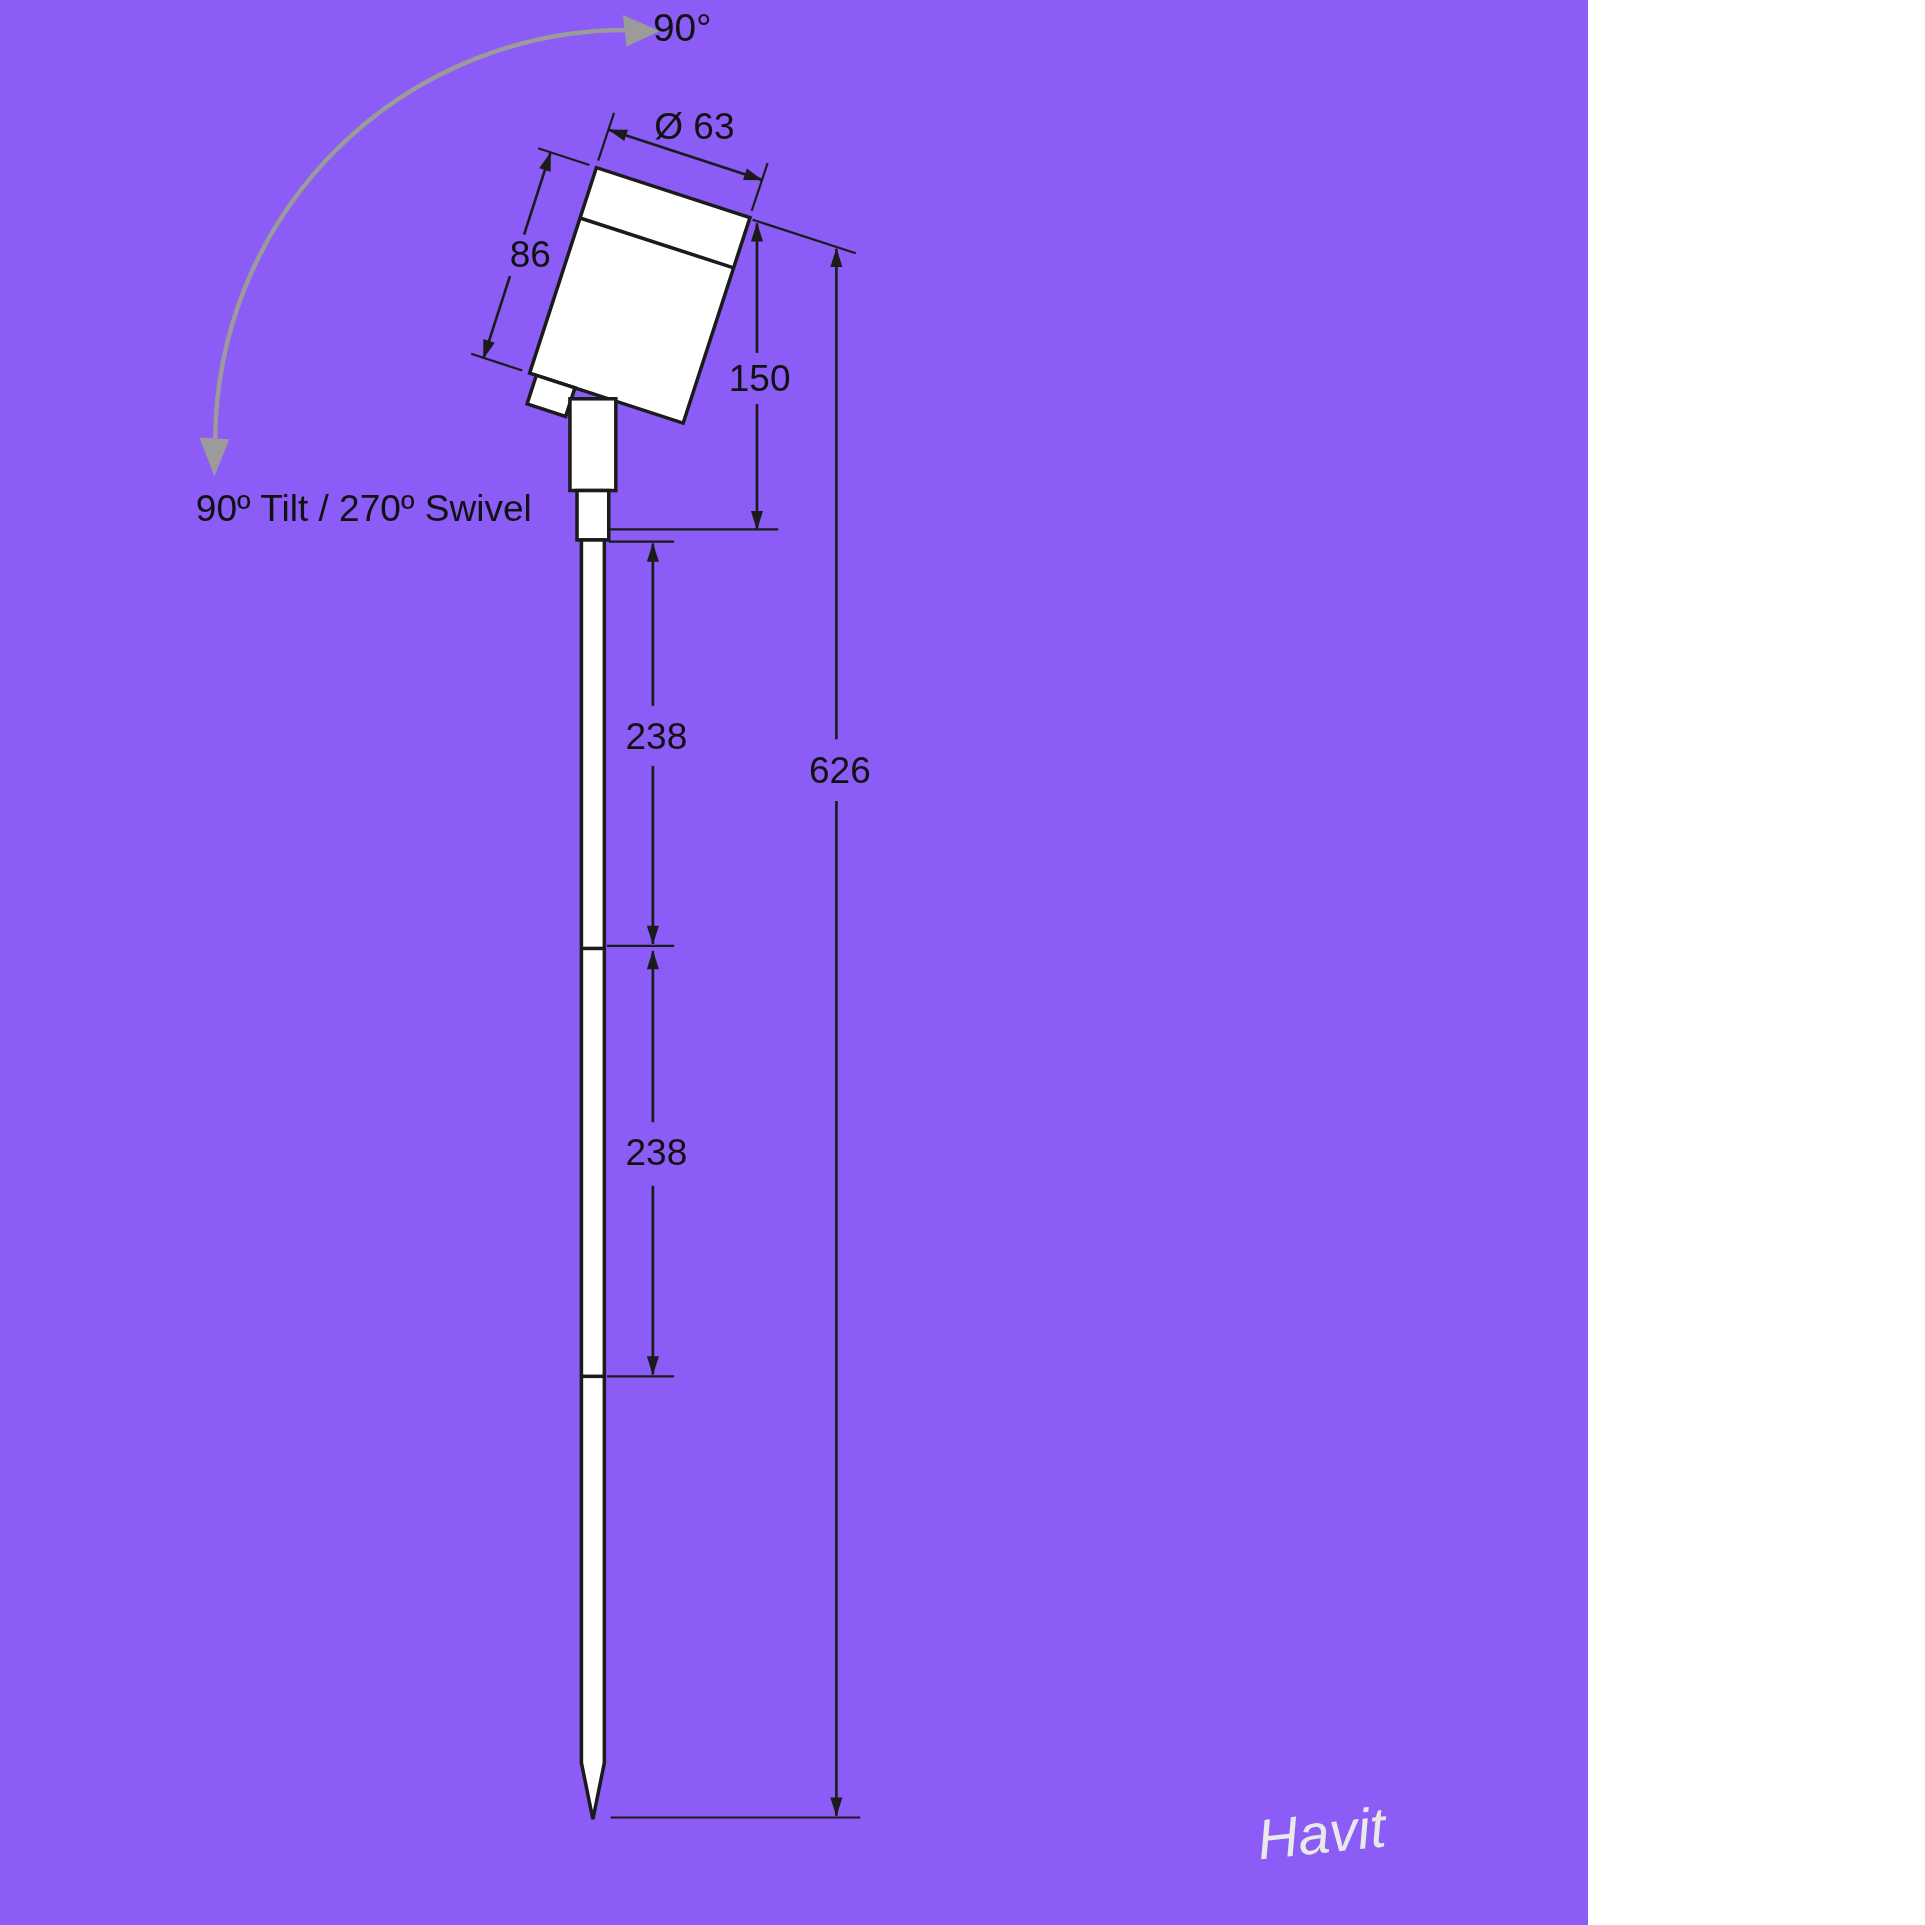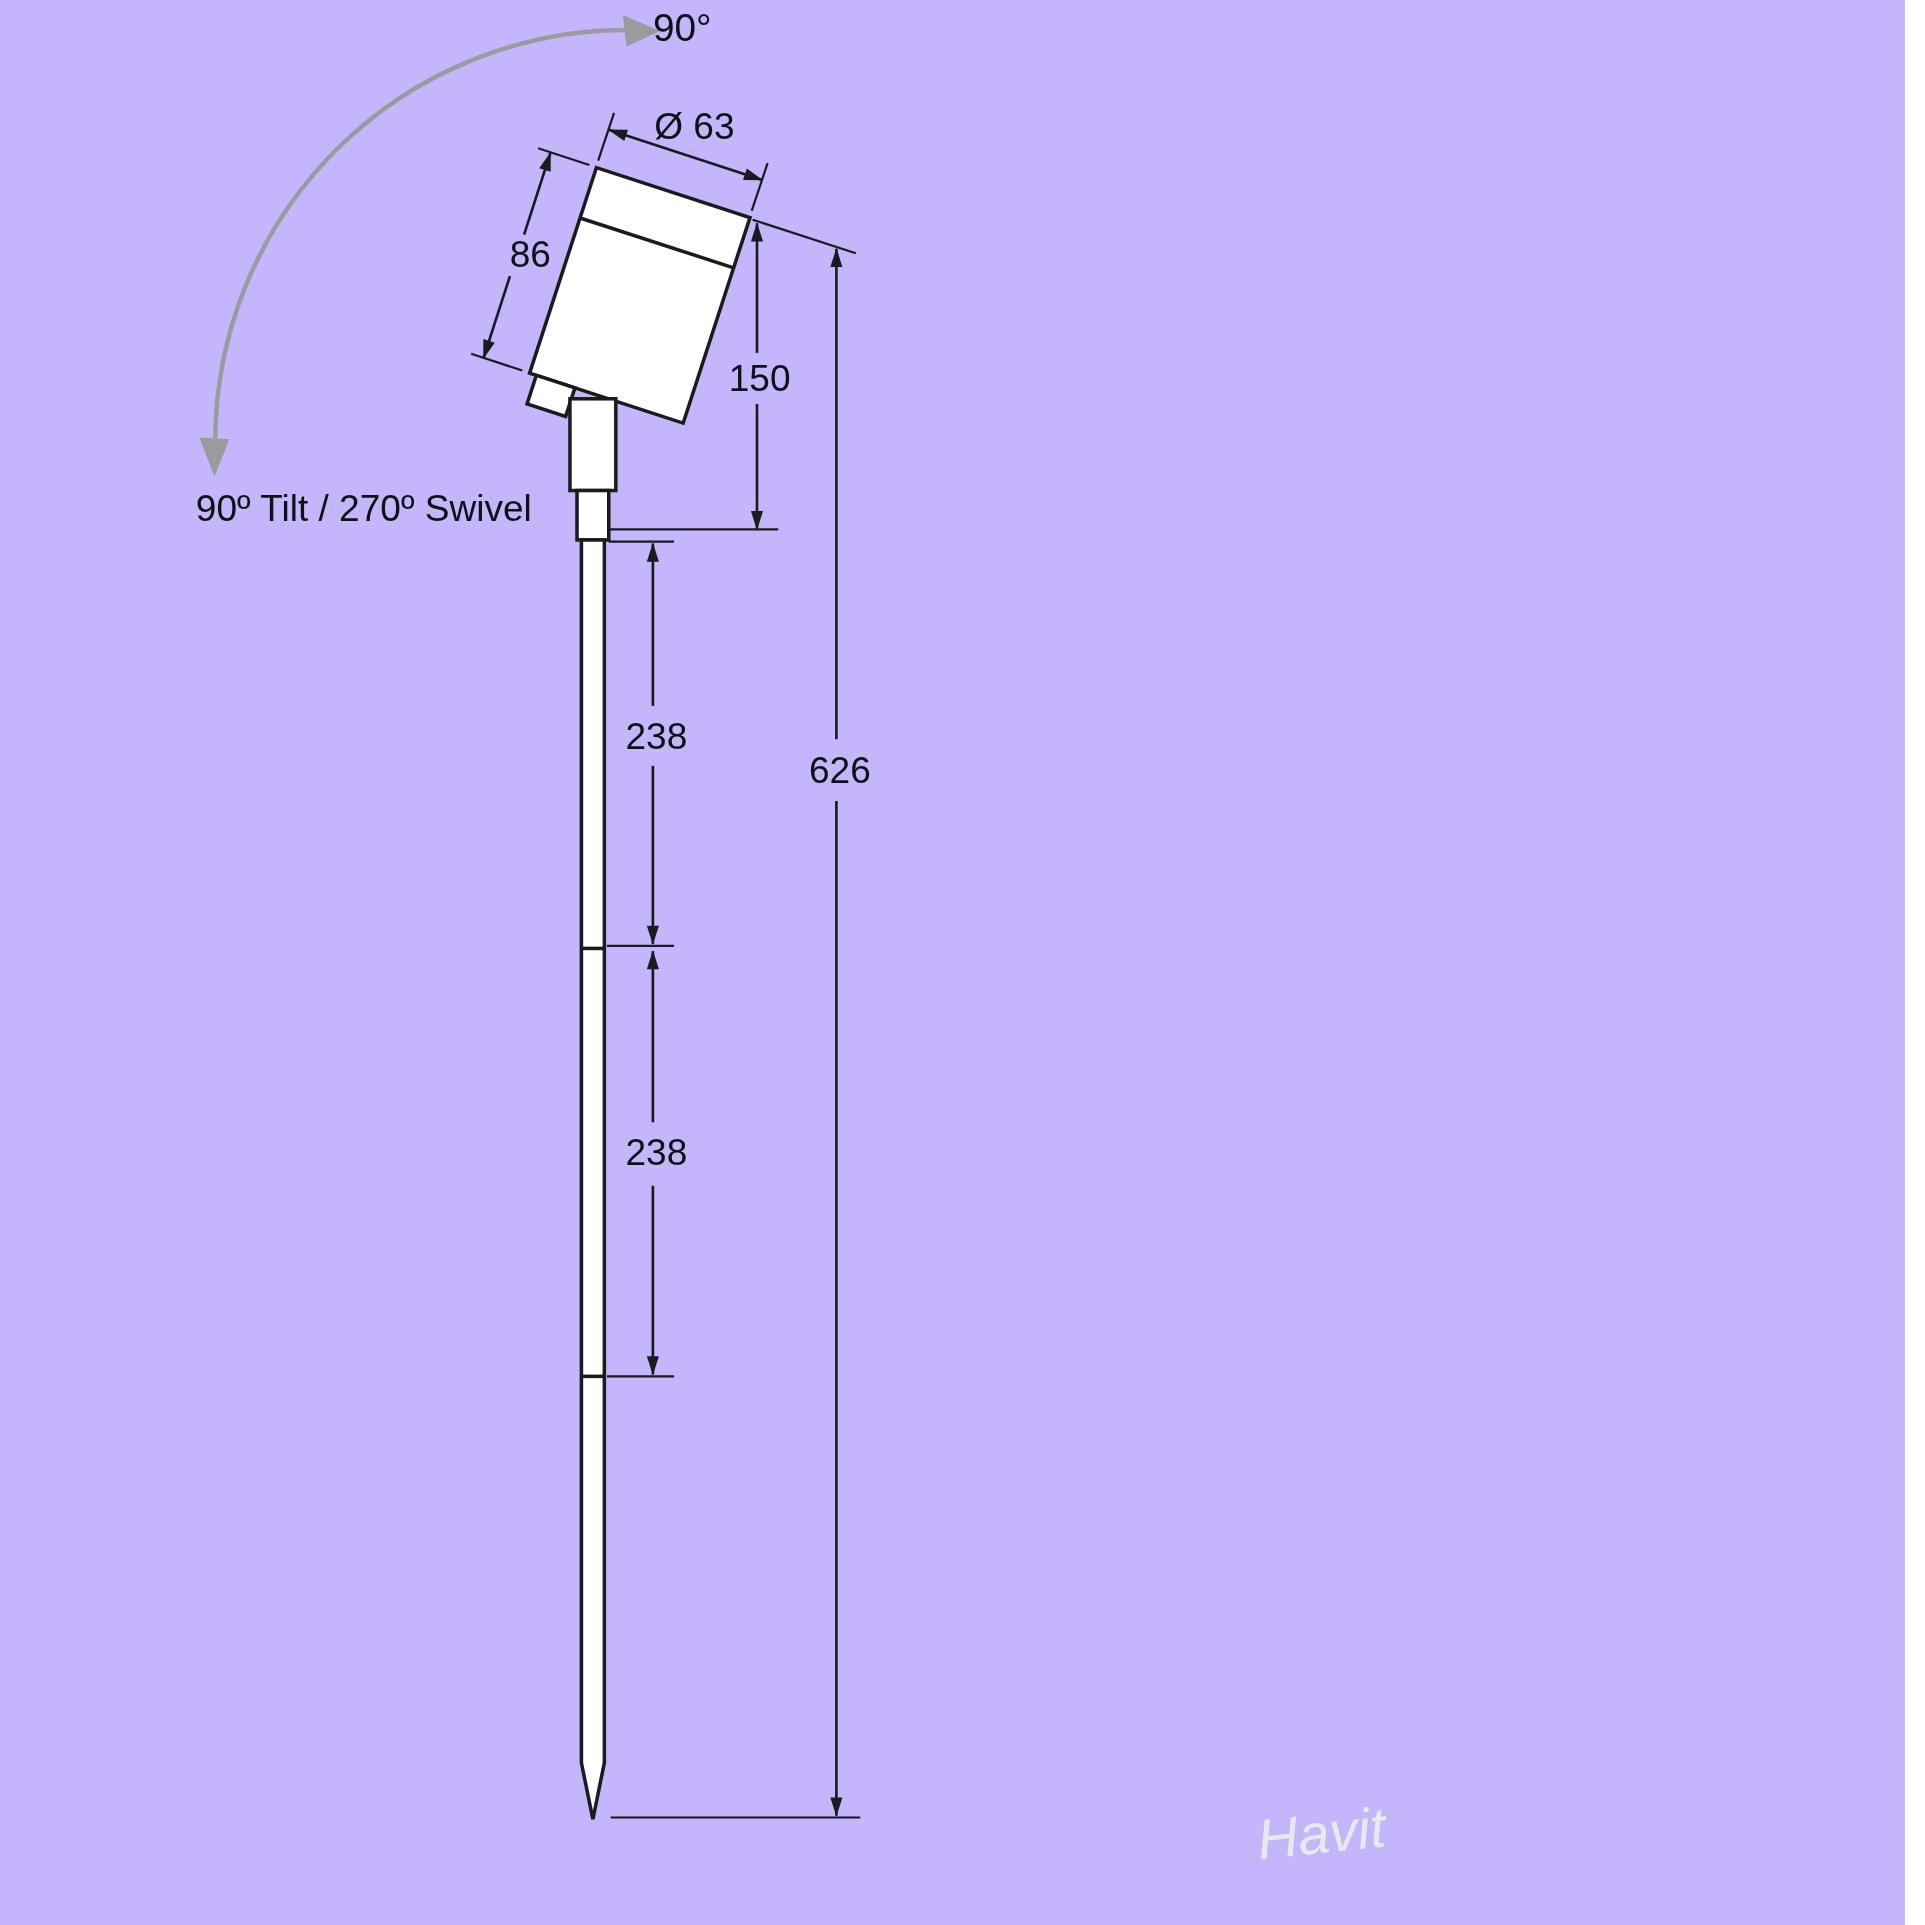--- a/index.html
+++ b/index.html
@@ -1,20 +1,20 @@
 <!DOCTYPE html>
 <html style="font-size:14px"><head>
 <meta charset="utf-8">
 <style>
   html, body { margin: 0; padding: 0; background: #ffffff; }
   .canvas {
     position: relative;
-    width: 1905px;
+    width: 1588px;
     height: 1926px;
-    background: #c4b5fd;
+    background: #8b5cf6;
     font-family: "Liberation Sans", sans-serif;
   }
   svg { display: block; }
   .outline { fill: #ffffff; stroke: #1b1b1b; stroke-width: 4; }
   .thin    { fill: none;    stroke: #1b1b1b; stroke-width: 4; }
   .dim     { fill: none;    stroke: #1b1b1b; stroke-width: 3; }
   .ext     { fill: none;    stroke: #1b1b1b; stroke-width: 2.5; }
   .arc     { fill: none;    stroke: #9b9b9b; stroke-width: 5; }
   .arcHead { fill: #9b9b9b; stroke: none; }
   text.dimlabel  { fill: #111111; font-size: 42px; text-anchor: middle; }

